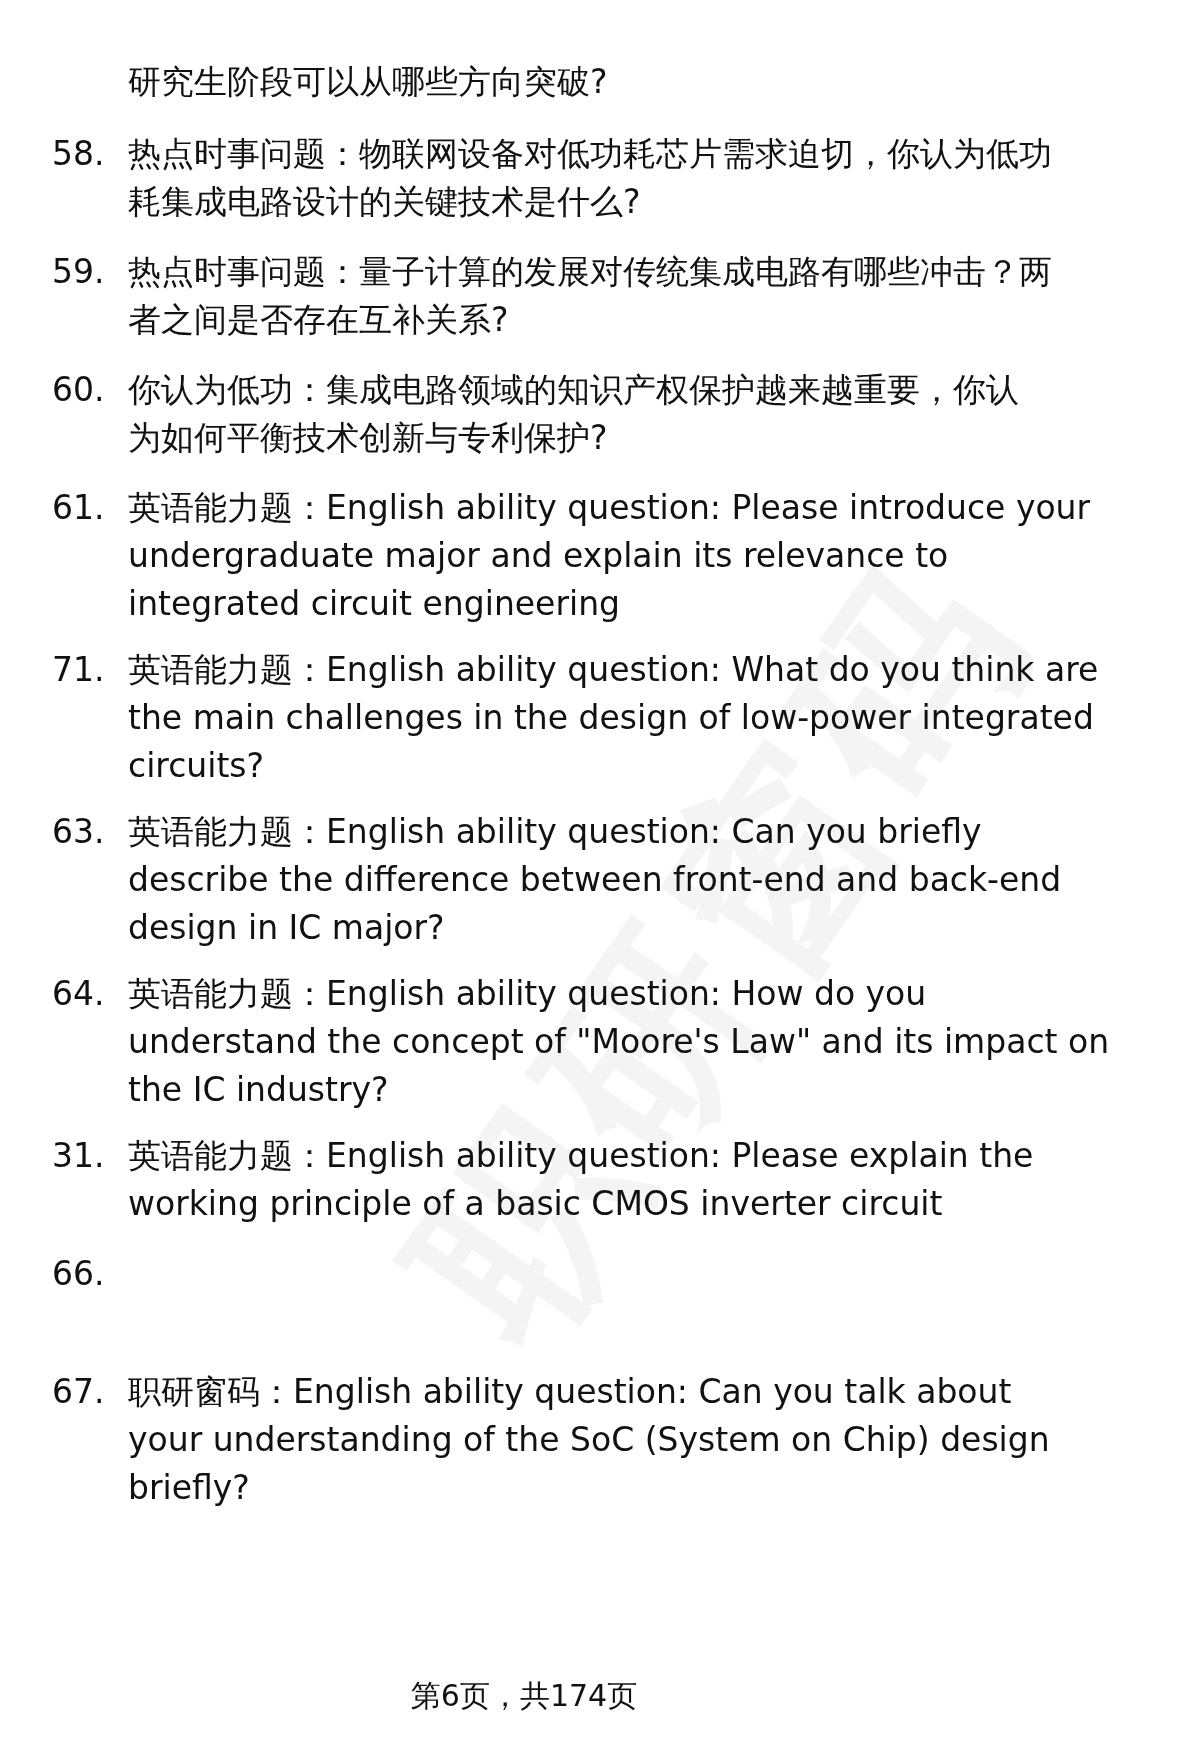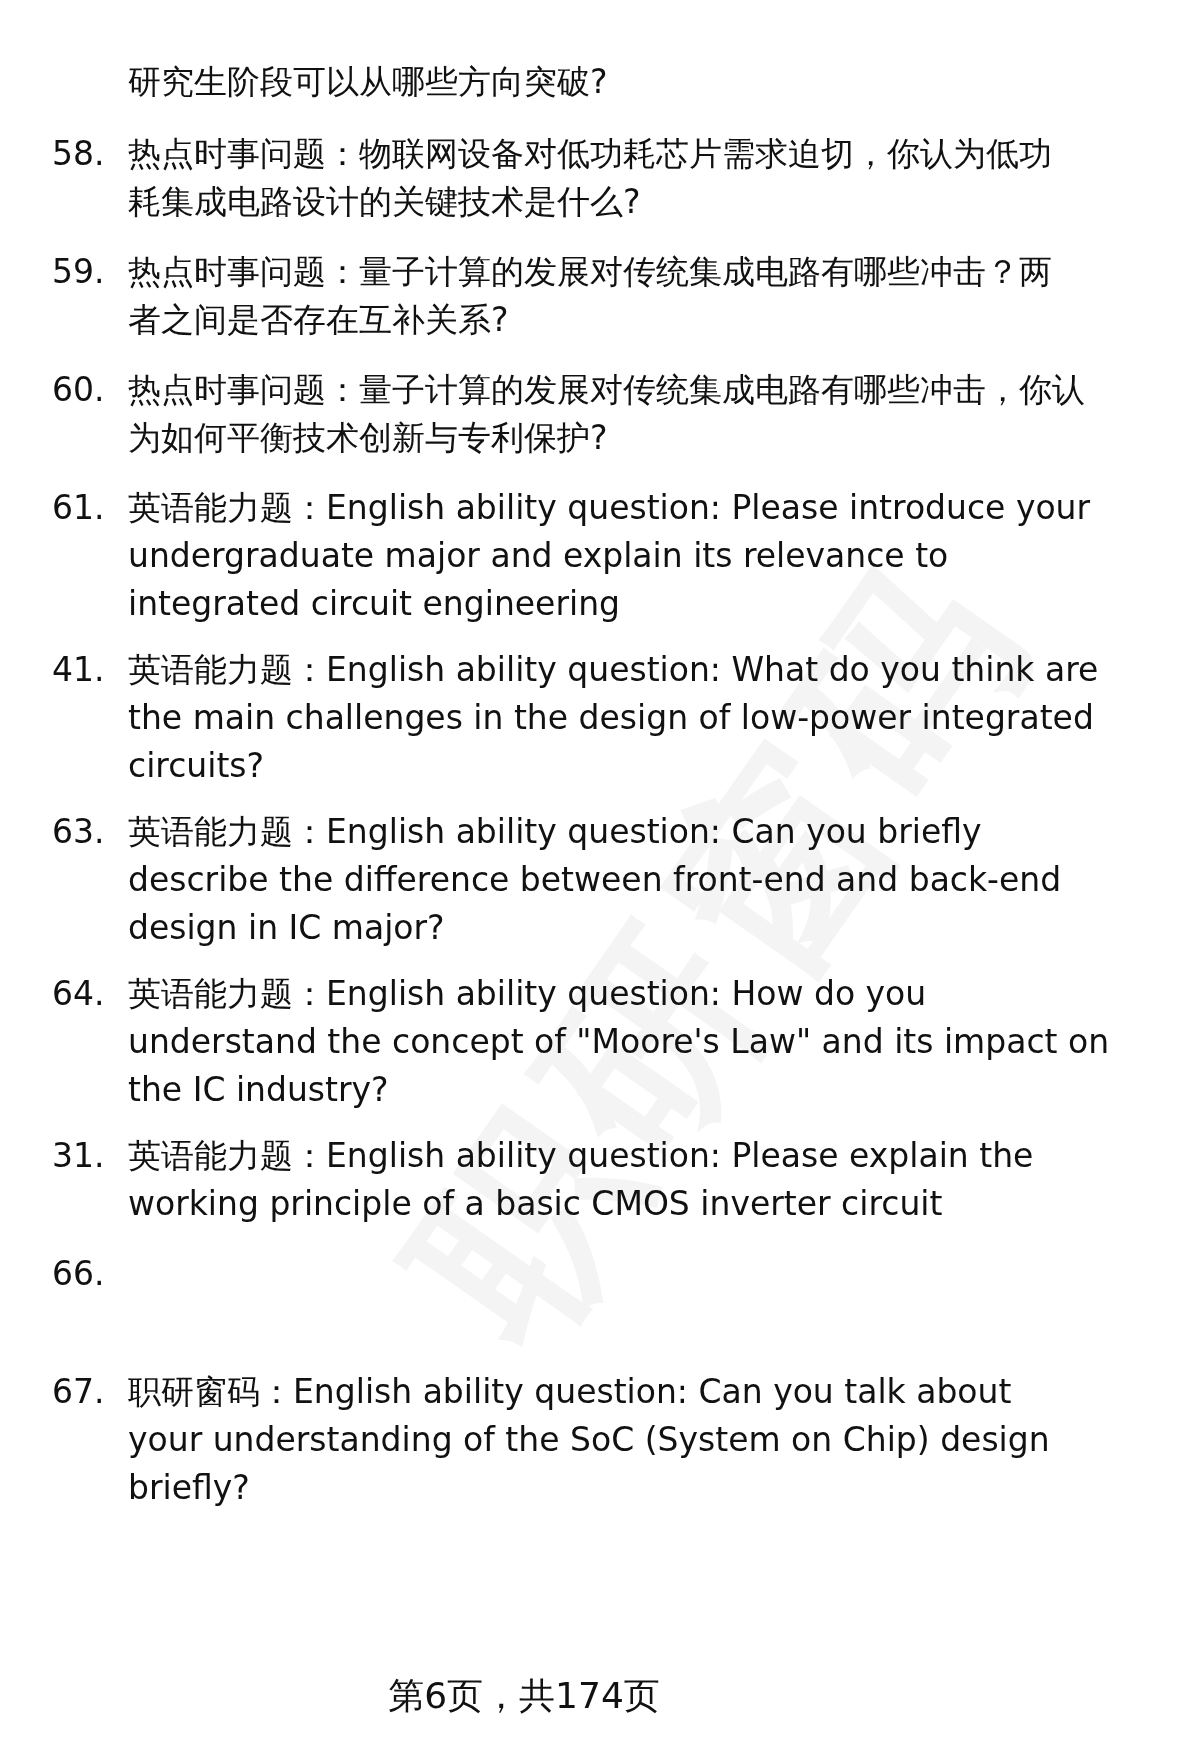--- a/index.html
+++ b/index.html
@@ -72,21 +72,21 @@
     .q-body .line {
       display: block;
       white-space: nowrap;
     }
     .footer {
       position: absolute;
       left: 0;
       width: 1048px;
       top: 1674px;
       text-align: center;
-      font-size: 36px;
+      font-size: 30px;
       line-height: 44px;
     }
   </style>
 </head>
 <body>
 
 <div class="watermark">
   <div class="watermark-text">职研窗码</div>
 </div>
 
@@ -106,36 +106,36 @@
     <span class="q-num">59.</span>
     <div class="q-body">
       <span class="line">热点时事问题：量子计算的发展对传统集成电路有哪些冲击？两</span>
       <span class="line">者之间是否存在互补关系?</span>
     </div>
   </div>
 
   <div class="question" style="top:366px;">
     <span class="q-num">60.</span>
     <div class="q-body">
-      <span class="line">热点时事问题：量子计算的发展对传统集成电路有哪些冲击，你认</span>
+      <span class="line">你认为低功：集成电路领域的知识产权保护越来越重要，你认</span>
       <span class="line">为如何平衡技术创新与专利保护?</span>
     </div>
   </div>
 
   <div class="question" style="top:484px;">
     <span class="q-num">61.</span>
     <div class="q-body">
       <span class="line">英语能力题：English ability question: Please introduce your</span>
       <span class="line">undergraduate major and explain its relevance to</span>
       <span class="line">integrated circuit engineering</span>
     </div>
   </div>
 
   <div class="question" style="top:646px;">
-    <span class="q-num">41.</span>
+    <span class="q-num">71.</span>
     <div class="q-body">
       <span class="line">英语能力题：English ability question: What do you think are</span>
       <span class="line">the main challenges in the design of low-power integrated</span>
       <span class="line">circuits?</span>
     </div>
   </div>
 
   <div class="question" style="top:808px;">
     <span class="q-num">63.</span>
     <div class="q-body">

